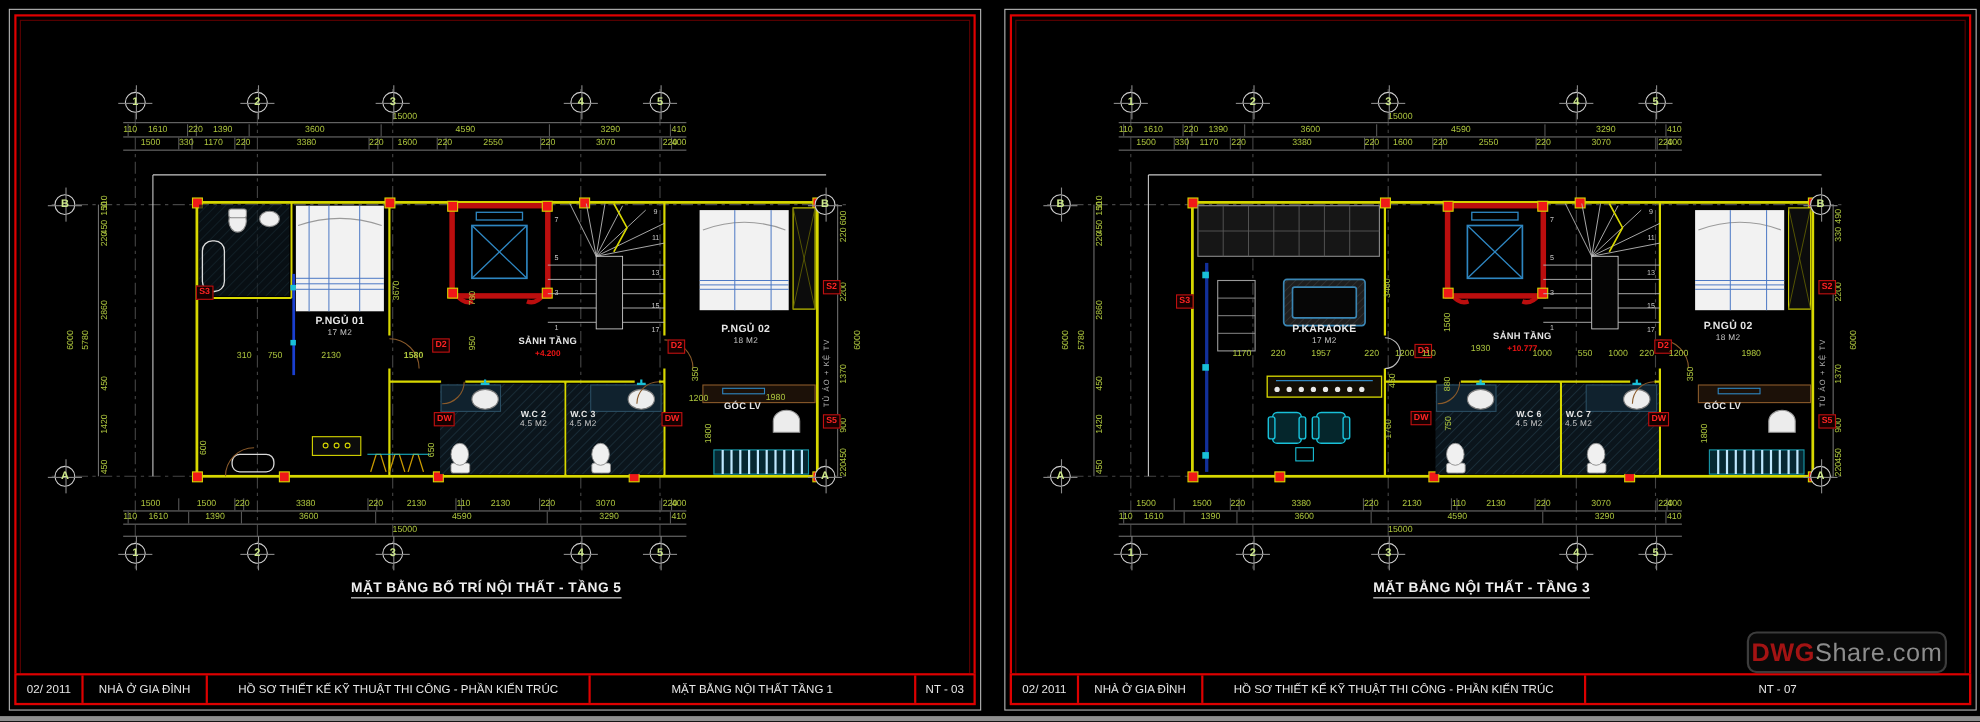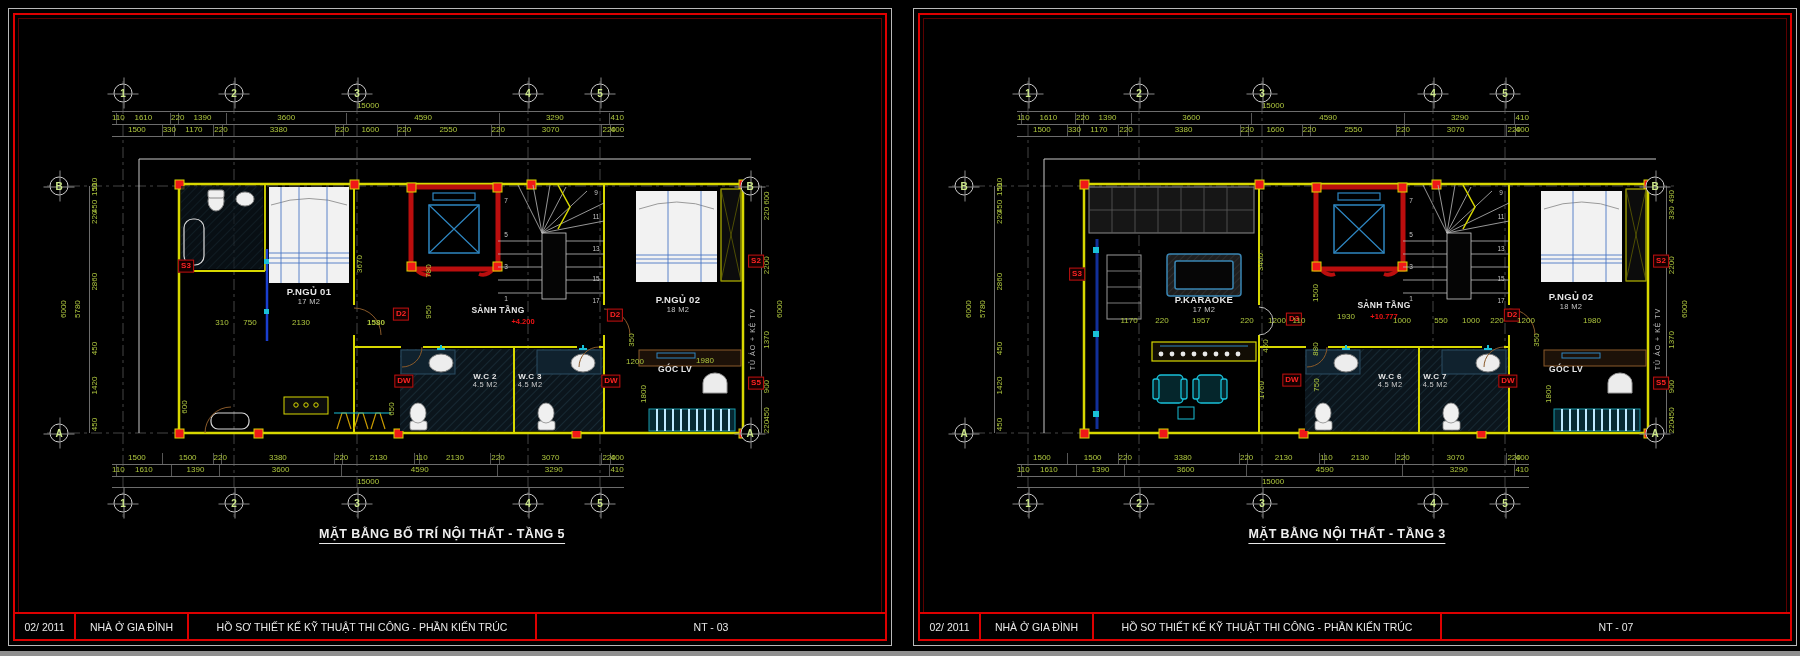--- a/index.html
+++ b/index.html
@@ -318,21 +318,21 @@
         <span style="flex-grow: 1370;">1370</span>
         <span style="flex-grow: 900;">900</span>
         <span style="flex-grow: 450;">450</span>
         <span style="flex-grow: 220;">220</span>
       </div>
     <div class="vlabel" style="left:766px;top:177px;height:247px">6000</div>
 
     <div class="layer">
         <div class="placed room" style="left: 300px; top: 288px;">P.NGỦ 01<div class="sub">17 M2</div></div>
         <div class="placed room small" style="left: 489px; top: 302px;">SẢNH TẦNG</div>
-        <div class="placed elev" style="left: 489px; top: 313px; margin-left: 25px;">+4.200</div>
+        <div class="placed elev" style="left: 489px; top: 313px;">+4.200</div>
         <div class="placed room wc" style="left: 476px; top: 372px;">W.C 2<div class="sub">4.5 M2</div></div>
         <div class="placed room wc" style="left: 521px; top: 372px;">W.C 3<div class="sub">4.5 M2</div></div>
         <div class="placed room" style="left: 669px; top: 296px;">P.NGỦ 02<div class="sub">18 M2</div></div>
         <div class="placed room small" style="left: 666px; top: 361px;">GÓC LV</div>
         <div class="placed tag" style="left: 177px; top: 257px;">S3</div>
         <div class="placed tag" style="left: 392px; top: 305px;">D2</div>
         <div class="placed tag" style="left: 606px; top: 306px;">D2</div>
         <div class="placed tag" style="left: 395px; top: 372px;">DW</div>
         <div class="placed tag" style="left: 602px; top: 372px;">DW</div>
         <div class="placed tag" style="left: 747px; top: 252px;">S2</div>
@@ -361,20 +361,21 @@
         <div class="placed snum" style="left: 587px; top: 292px;">17</div>
         <div class="placed note rot" style="left: 744px; top: 330px;">TỦ ÁO + KỆ TV</div>
       </div>
 
     <div class="sheet-title">MẶT BẰNG BỐ TRÍ NỘI THẤT -  TẦNG 5</div>
 
     <div class="tblock">
       <div class="tcell c-date">02/ 2011</div>
       <div class="tcell c-proj">NHÀ Ở GIA ĐÌNH</div>
       <div class="tcell c-doss">HỒ SƠ THIẾT KẾ KỸ THUẬT THI CÔNG  - PHẦN KIẾN TRÚC</div>
+      <div class="tcell c-draw">MẶT BẰNG NỘI THẤT TẦNG 1</div>
       <div class="tcell c-num">NT - 03</div>
     </div>
   </div>
 
   <div class="sheet" style="left:913px">
     <div class="rframe"></div>
     <div class="rframe2"></div>
 
     <svg class="plan-svg" viewBox="0 0 882 636">
       <use href="#g-grid"></use>
@@ -524,15 +525,19 @@
     <div class="sheet-title">MẶT BẰNG NỘI THẤT -  TẦNG 3</div>
 
     <div class="tblock">
       <div class="tcell c-date">02/ 2011</div>
       <div class="tcell c-proj">NHÀ Ở GIA ĐÌNH</div>
       <div class="tcell c-doss">HỒ SƠ THIẾT KẾ KỸ THUẬT THI CÔNG  - PHẦN KIẾN TRÚC</div>
       <div class="tcell c-num">NT - 07</div>
     </div>
   </div>
 
+  <div class="watermark">
+    <span class="wm-red">DWG</span>
+      <span class="wm-gray">Share.com</span>
+  </div>
 
   <div class="bottom-strip"></div>
 </div>
 
 </body></html>

